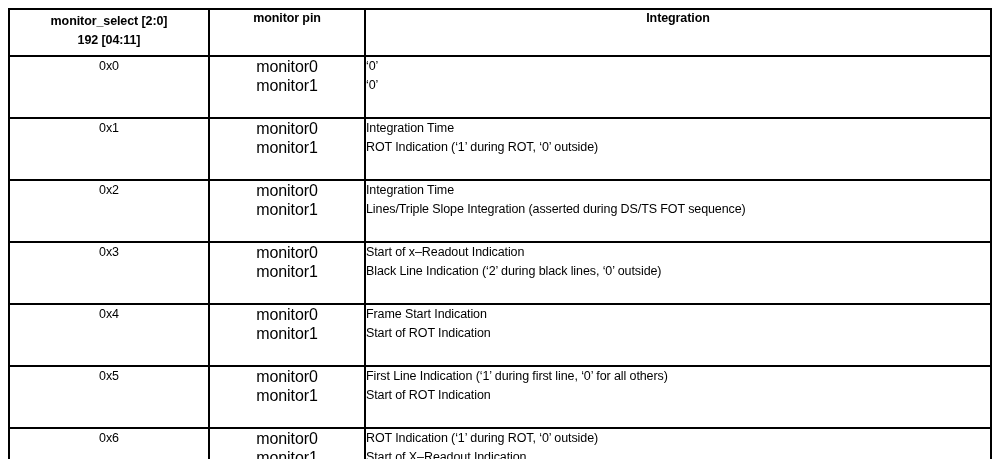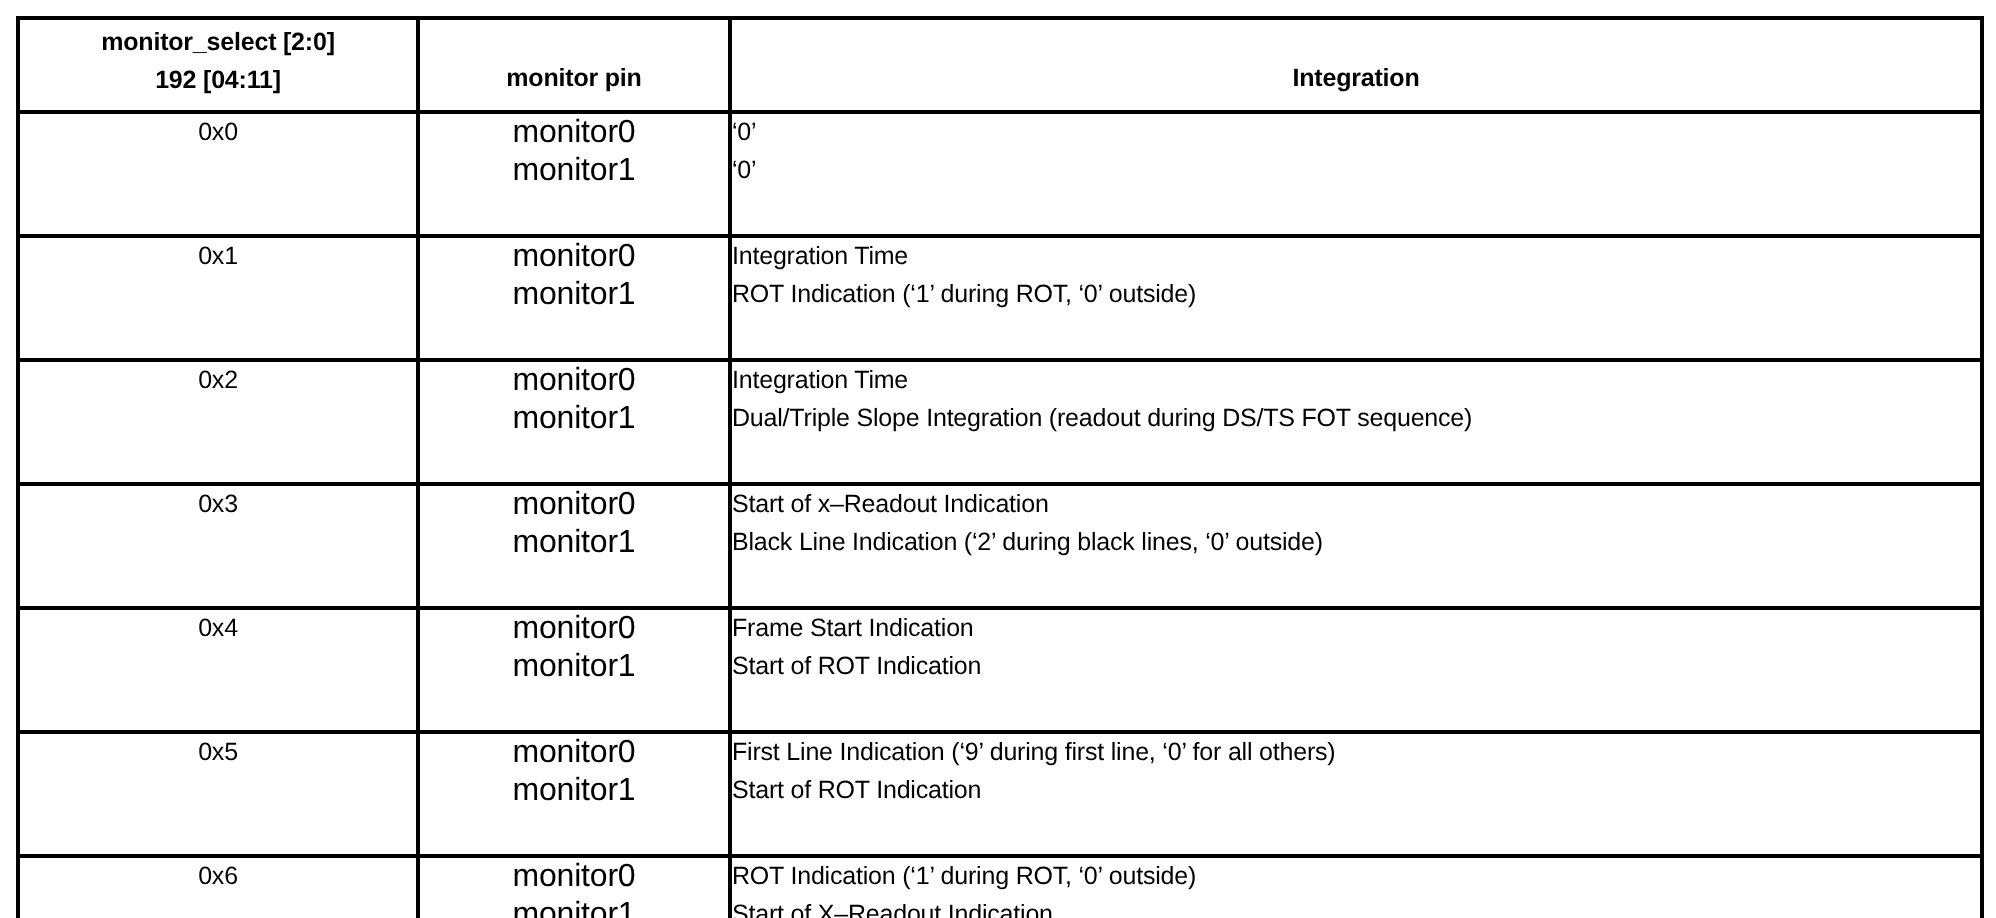--- a/index.html
+++ b/index.html
@@ -55,21 +55,20 @@
     justify-content: flex-start;
     align-items: center;
     line-height: 19px;
     padding: 2px 4px 0 4px;
   }
   .hdr-single {
     display: block;
     text-align: center;
     padding: 0 3px;
     line-height: 16px;
-    margin-top: 21px;
   }
 
   
   tbody tr { height: 62px; }
   td.cell-select {
     text-align: center;
     font-size: 12.5px;
     line-height: 19px;
     padding-top: 7px;
     letter-spacing: -0.1px;
@@ -146,21 +145,21 @@
       </tr>
 
       <tr>
         <td class="cell-select">0x2</td>
         <td class="cell-pin">
           <span class="line">monitor0</span>
           <span class="line">monitor1</span>
         </td>
         <td class="cell-desc">
           <span class="line">Integration Time</span>
-          <span class="line">Dual/Triple Slope Integration (readout during DS/TS FOT sequence)</span>
+          <span class="line">Lines/Triple Slope Integration (asserted during DS/TS FOT sequence)</span>
         </td>
       </tr>
 
       <tr>
         <td class="cell-select">0x3</td>
         <td class="cell-pin">
           <span class="line">monitor0</span>
           <span class="line">monitor1</span>
         </td>
         <td class="cell-desc">
@@ -181,21 +180,21 @@
         </td>
       </tr>
 
       <tr>
         <td class="cell-select">0x5</td>
         <td class="cell-pin">
           <span class="line">monitor0</span>
           <span class="line">monitor1</span>
         </td>
         <td class="cell-desc">
-          <span class="line">First Line Indication (‘9’ during first line, ‘0’ for all others)</span>
+          <span class="line">First Line Indication (‘1’ during first line, ‘0’ for all others)</span>
           <span class="line">Start of ROT Indication</span>
         </td>
       </tr>
 
       <tr>
         <td class="cell-select">0x6</td>
         <td class="cell-pin">
           <span class="line">monitor0</span>
           <span class="line">monitor1</span>
         </td>

